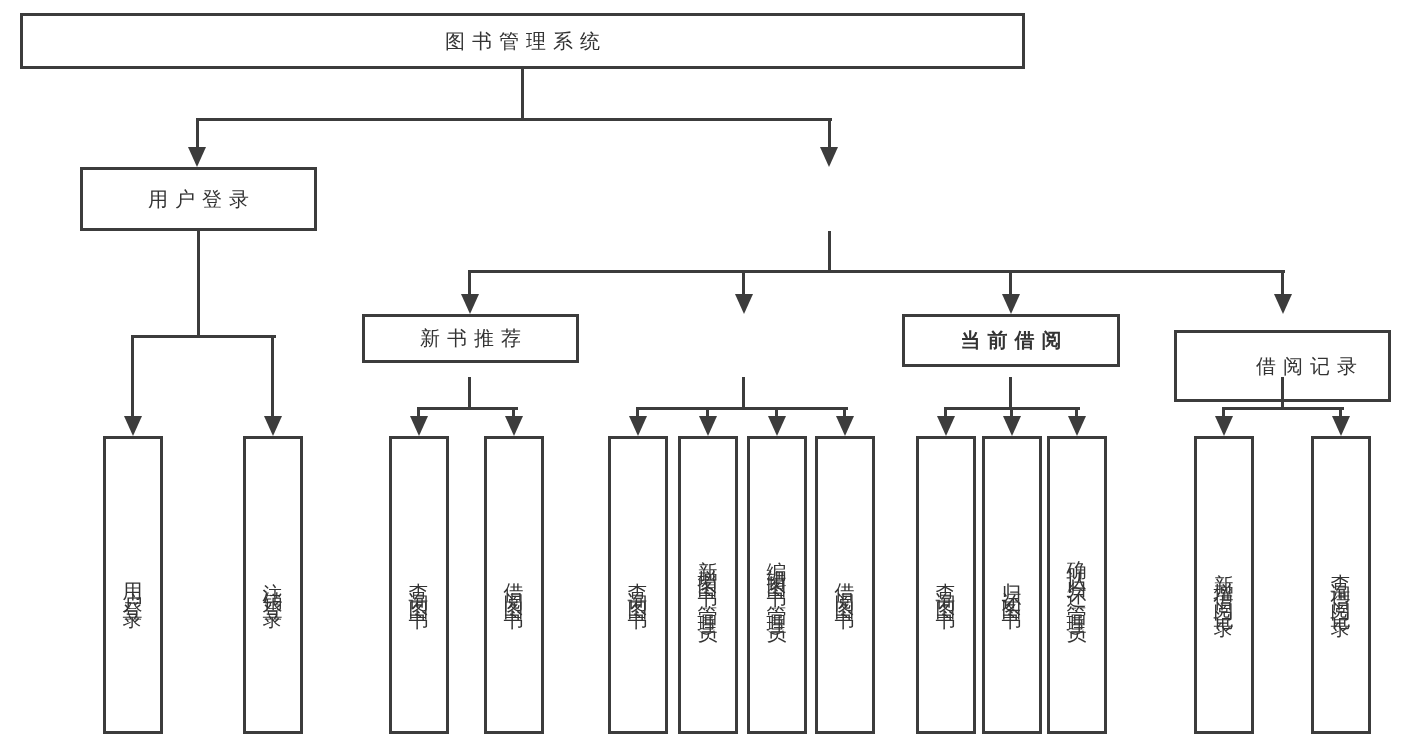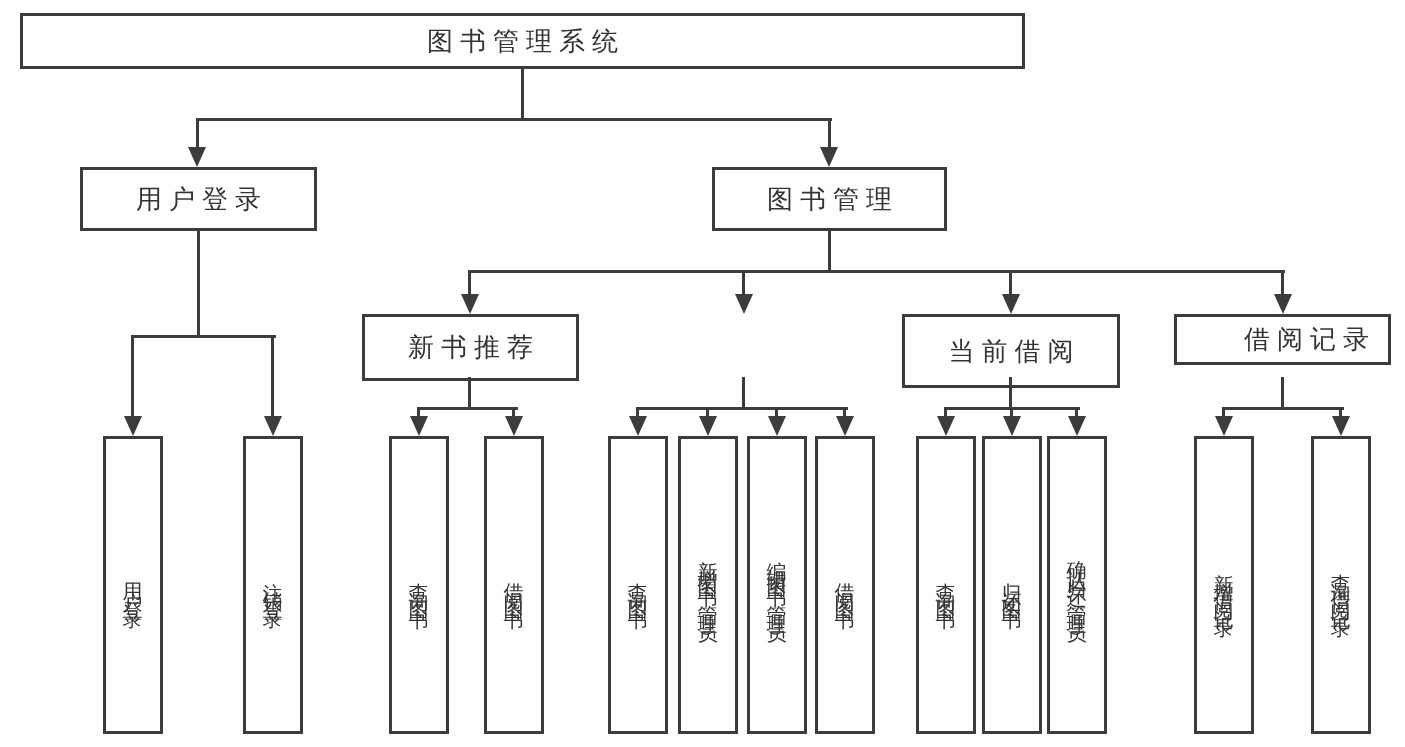--- a/index.html
+++ b/index.html
@@ -18,21 +18,21 @@
   }
   .node{
     position:absolute;
     box-sizing:border-box;
     border:3px solid var(--line);
     background:#fff;
     display:flex;align-items:center;justify-content:center;
     color:var(--text);
   }
   .node.horiz .lbl{
-    font-size:26px;
+    font-size:20px;
     letter-spacing:7px;
     text-indent:7px;
     white-space:nowrap;
   }
   .node.vert .lbl{
     writing-mode:vertical-rl;
     text-orientation:mixed;
     font-size:20px;
     letter-spacing:9px;
     line-height:1;
@@ -60,30 +60,27 @@
 </head>
 <body>
 
 <div class="stage" id="diagram">
 <div class="node horiz" style="left: 20px; top: 13px; width: 1005px; height: 56px;">
       <span class="lbl">图书管理系统</span>
     </div>
     <div class="node horiz" style="left: 80px; top: 167px; width: 237px; height: 64px;">
       <span class="lbl">用户登录</span>
     </div>
-    <div class="node horiz" style="left: 712px; top: 167px; width: 235px; height: 64px;">
-      <span class="lbl">图书管理</span>
-    </div>
-    <div class="node horiz" style="left: 362px; top: 314px; width: 217px; height: 67px;">
+    <div class="node horiz" style="left: 362px; top: 314px; width: 217px; height: 49px;">
       <span class="lbl">新书推荐</span>
     </div>
-    <div class="node horiz" style="left: 902px; top: 314px; width: 218px; height: 74px;">
+    <div class="node horiz" style="left: 902px; top: 314px; width: 218px; height: 53px; font-weight: bold;">
       <span class="lbl">当前借阅</span>
     </div>
-    <div class="node horiz" style="left: 1174px; top: 314px; width: 217px; height: 51px; padding-left: 48px;">
+    <div class="node horiz" style="left: 1174px; top: 330px; width: 217px; height: 72px; padding-left: 48px;">
       <span class="lbl">借阅记录</span>
     </div>
     <div class="node vert" style="left: 103px; top: 436px; width: 60px; height: 298px;">
       <span class="lbl">用户登录</span>
     </div>
     <div class="node vert" style="left: 243px; top: 436px; width: 60px; height: 298px;">
       <span class="lbl">注销登录</span>
     </div>
     <div class="node vert" style="left: 389px; top: 436px; width: 60px; height: 298px;">
       <span class="lbl">查询图书</span>

